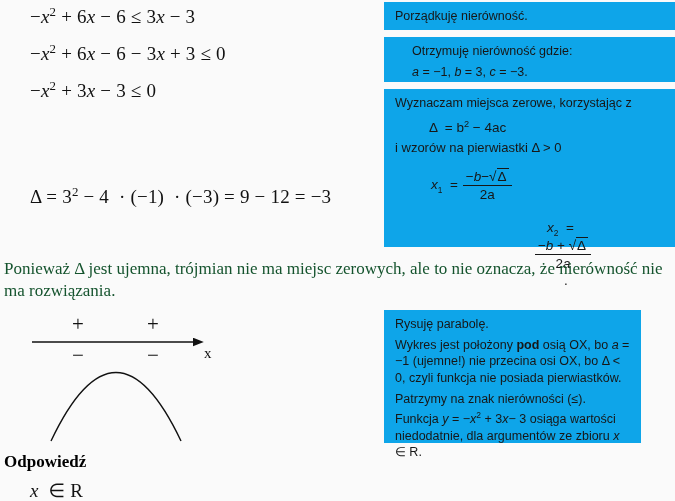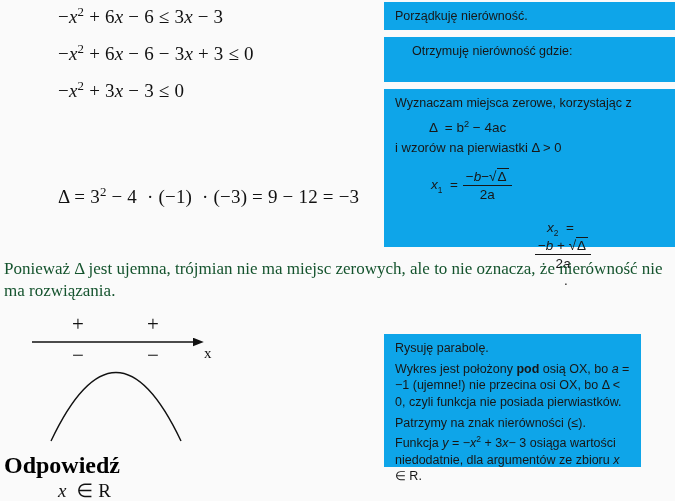--- a/index.html
+++ b/index.html
@@ -21,21 +21,20 @@
     width: 675px;
     height: 501px;
   }
 
   
   .math {
     font-family: "Liberation Serif", serif;
     font-size: 19px;
     white-space: nowrap;
     letter-spacing: 0.2px;
-    margin-left: 28px;
   }
   .it { font-style: italic; }
   sup.exp {
     font-size: 0.68em;
     vertical-align: super;
     line-height: 0;
   }
   sub.idx {
     font-size: 0.62em;
     vertical-align: sub;
@@ -81,21 +80,20 @@
     width: 291px; height: 45px; padding-left: 28px;
   }
   #panel-delta {
     left: 384px; top: 89px;
     width: 320px; height: 158px;
     padding-bottom: 4px;
   }
   #panel-parabola {
     left: 384px; top: 310px;
     width: 257px; height: 133px;
-    margin-top: 24px;
   }
 
   
   .delta-formula {
     margin: 7px 0 2px 34px;
     font-family: "Liberation Sans", sans-serif;
     font-size: 13.5px;
     white-space: nowrap;
   }
   .roots-lead {
@@ -174,21 +172,21 @@
     font-size: 15px;
   }
 
   
   #answer-heading {
     position: absolute;
     left: 4px;
     top: 452px;
     font-family: "Liberation Serif", serif;
     font-weight: bold;
-    font-size: 24px;
+    font-size: 17px;
     color: #000;
   }
   #answer-value {
     position: absolute;
     left: 30px;
     top: 479px;
     font-size: 19px;
   }
 </style>
 </head>
@@ -211,20 +209,21 @@
   <div class="math" id="delta-line">
     <span>Δ = 3<sup class="exp">2</sup> − 4 &nbsp;· (−1) &nbsp;· (−3) = 9 − 12 = −3</span>
   </div>
 
   <div class="panel" id="panel-order">
     <p>Porządkuję nierówność.</p>
   </div>
 
   <div class="panel" id="panel-coeff">
     <p>Otrzymuję nierówność gdzie:</p>
+    <p><span class="it">a</span> = −1, <span class="it">b</span> = 3, <span class="it">c</span> = −3.</p>
   </div>
 
   <div class="panel" id="panel-delta">
     <p>Wyznaczam miejsca zerowe, korzystając z</p>
 
     <div class="delta-formula">
       Δ &nbsp;= b<sup class="exp">2</sup> − 4ac
     </div>
 
     <p class="roots-lead">i wzorów na pierwiastki Δ &gt; 0</p>

